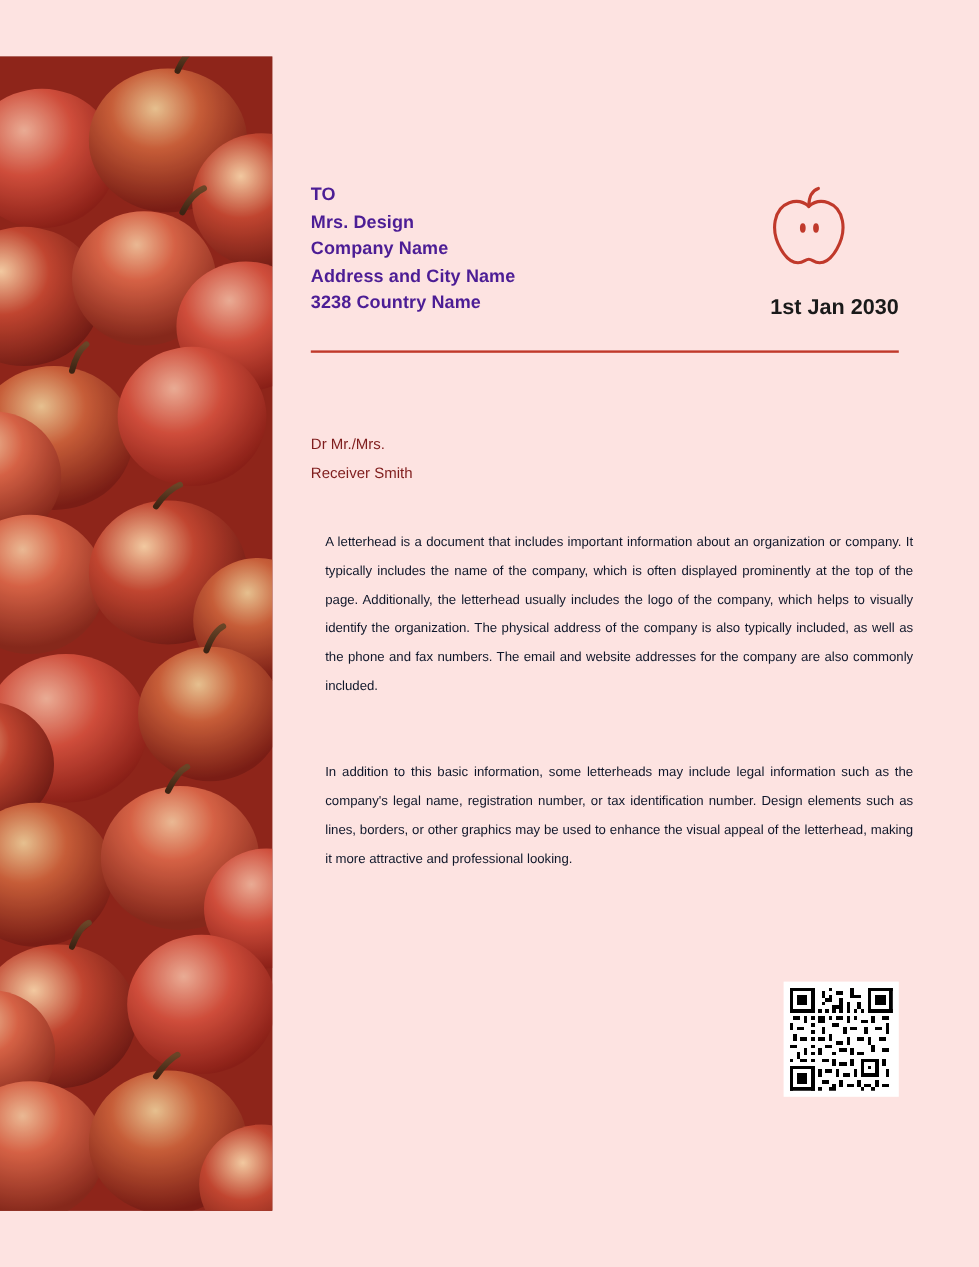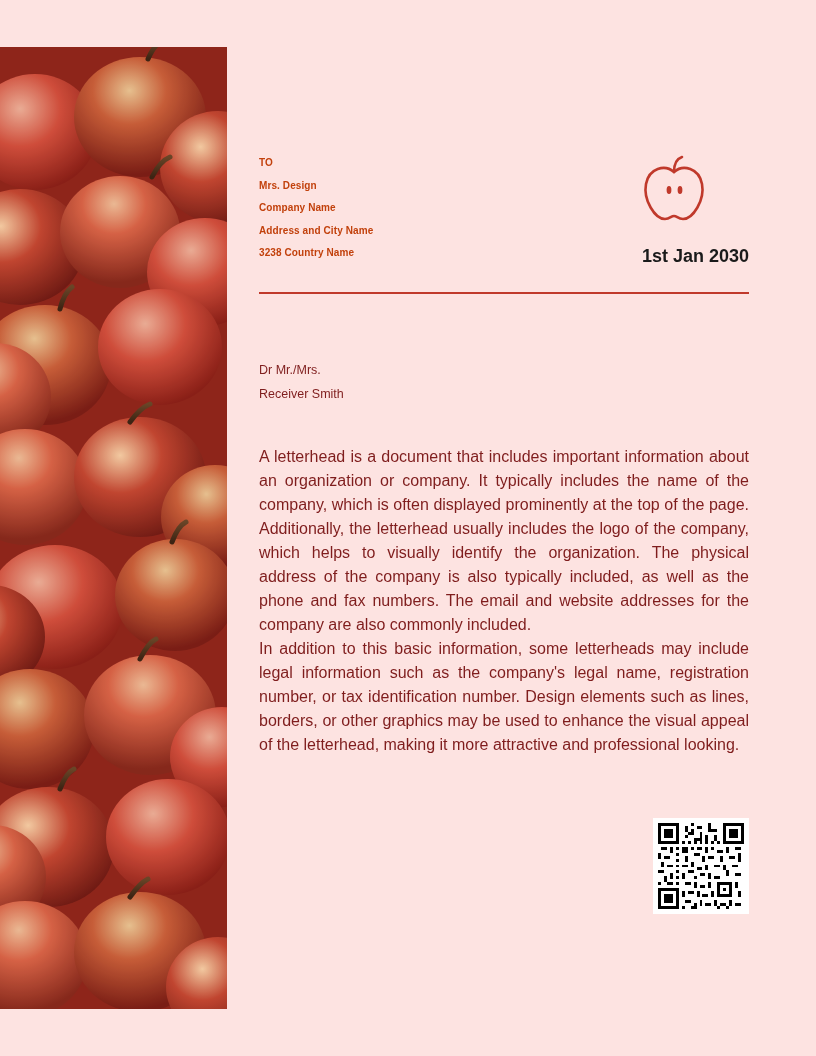--- a/index.html
+++ b/index.html
@@ -37,23 +37,23 @@
     left: 259px;
     top: 0;
     width: 490px;
     height: 1056px;
   }
 
   .addr-block {
     position: absolute;
     left: 0;
     top: 152px;
-    font-size: 10px;
+    font-size: 15px;
     font-weight: bold;
-    color: #c2410c;
+    color: #4c1d95;
     line-height: 22.5px;
     letter-spacing: .1px;
   }
   .addr-block div { white-space: nowrap; }
 
   .apple-logo {
     position: absolute;
     right: 36px;
     top: 155px;
     width: 78px;
@@ -82,24 +82,24 @@
     position: absolute;
     left: 0;
     top: 358px;
     font-size: 12.5px;
     color: #7f1d1d;
     line-height: 24px;
   }
 
   .para {
     position: absolute;
-    left: 0;
+    left: 12px;
     width: 490px;
-    font-size: 16px;
-    color: #7f1d1d;
+    font-size: 11px;
+    color: #0f172a;
     line-height: 24px;
     text-align: justify;
   }
   .para-1 { top: 429px; }
   .para-2 { top: 621px; }
 
   
   .sig-wrap {
     position: absolute;
     left: 12px;

